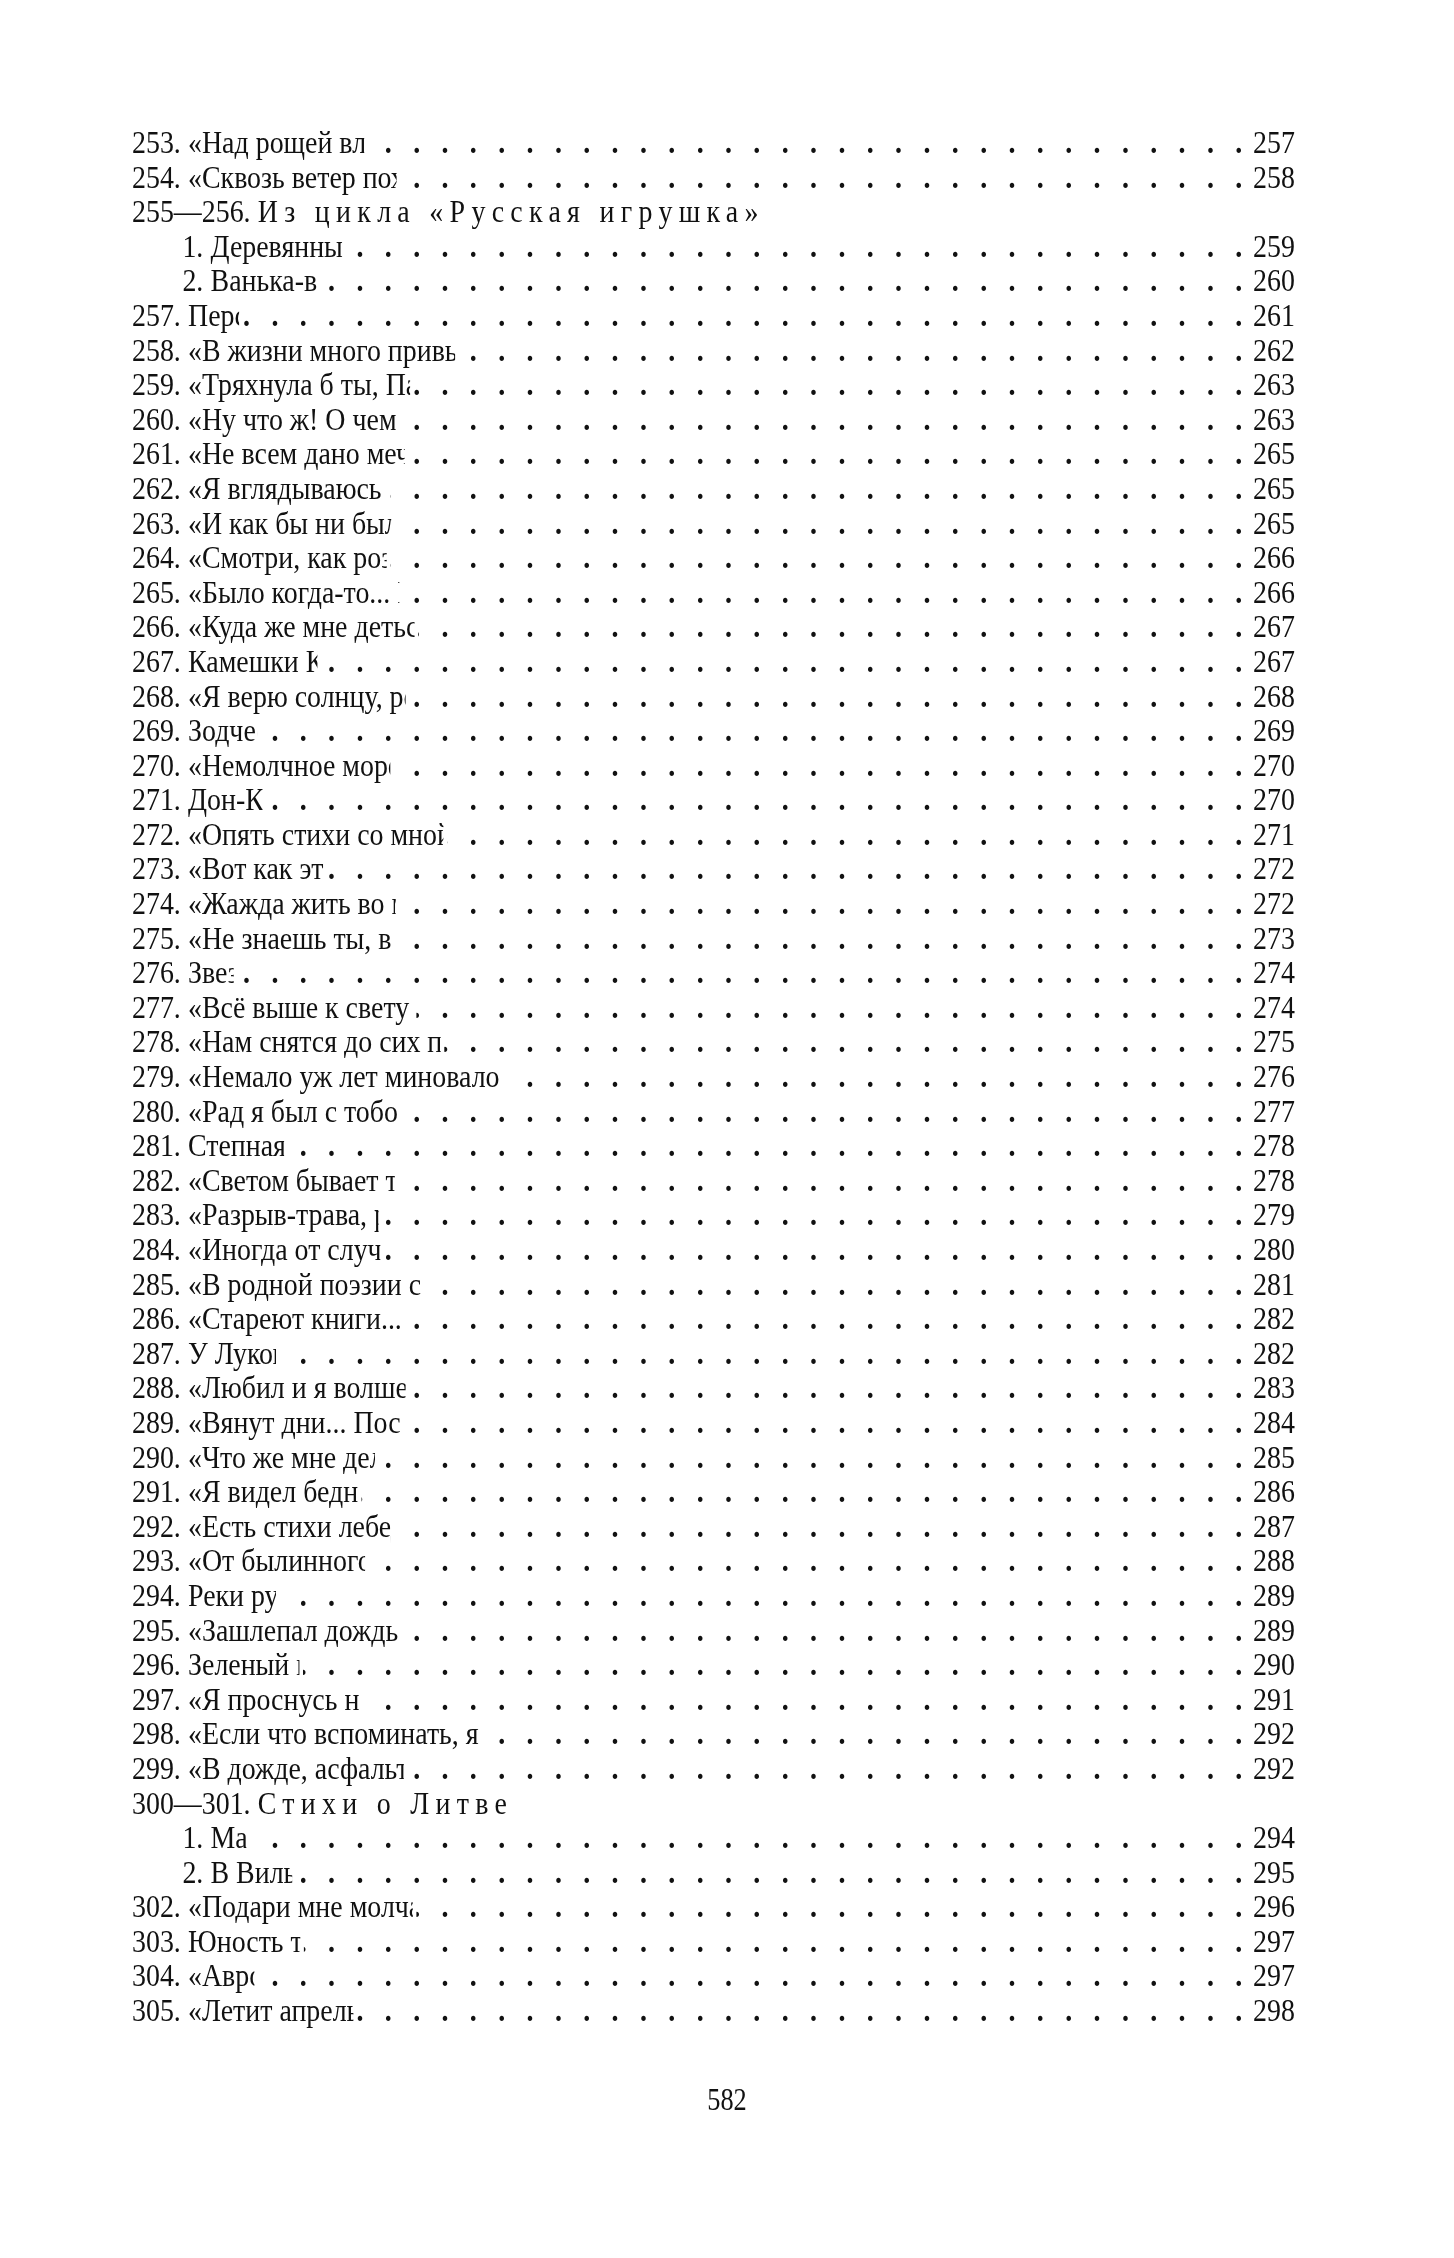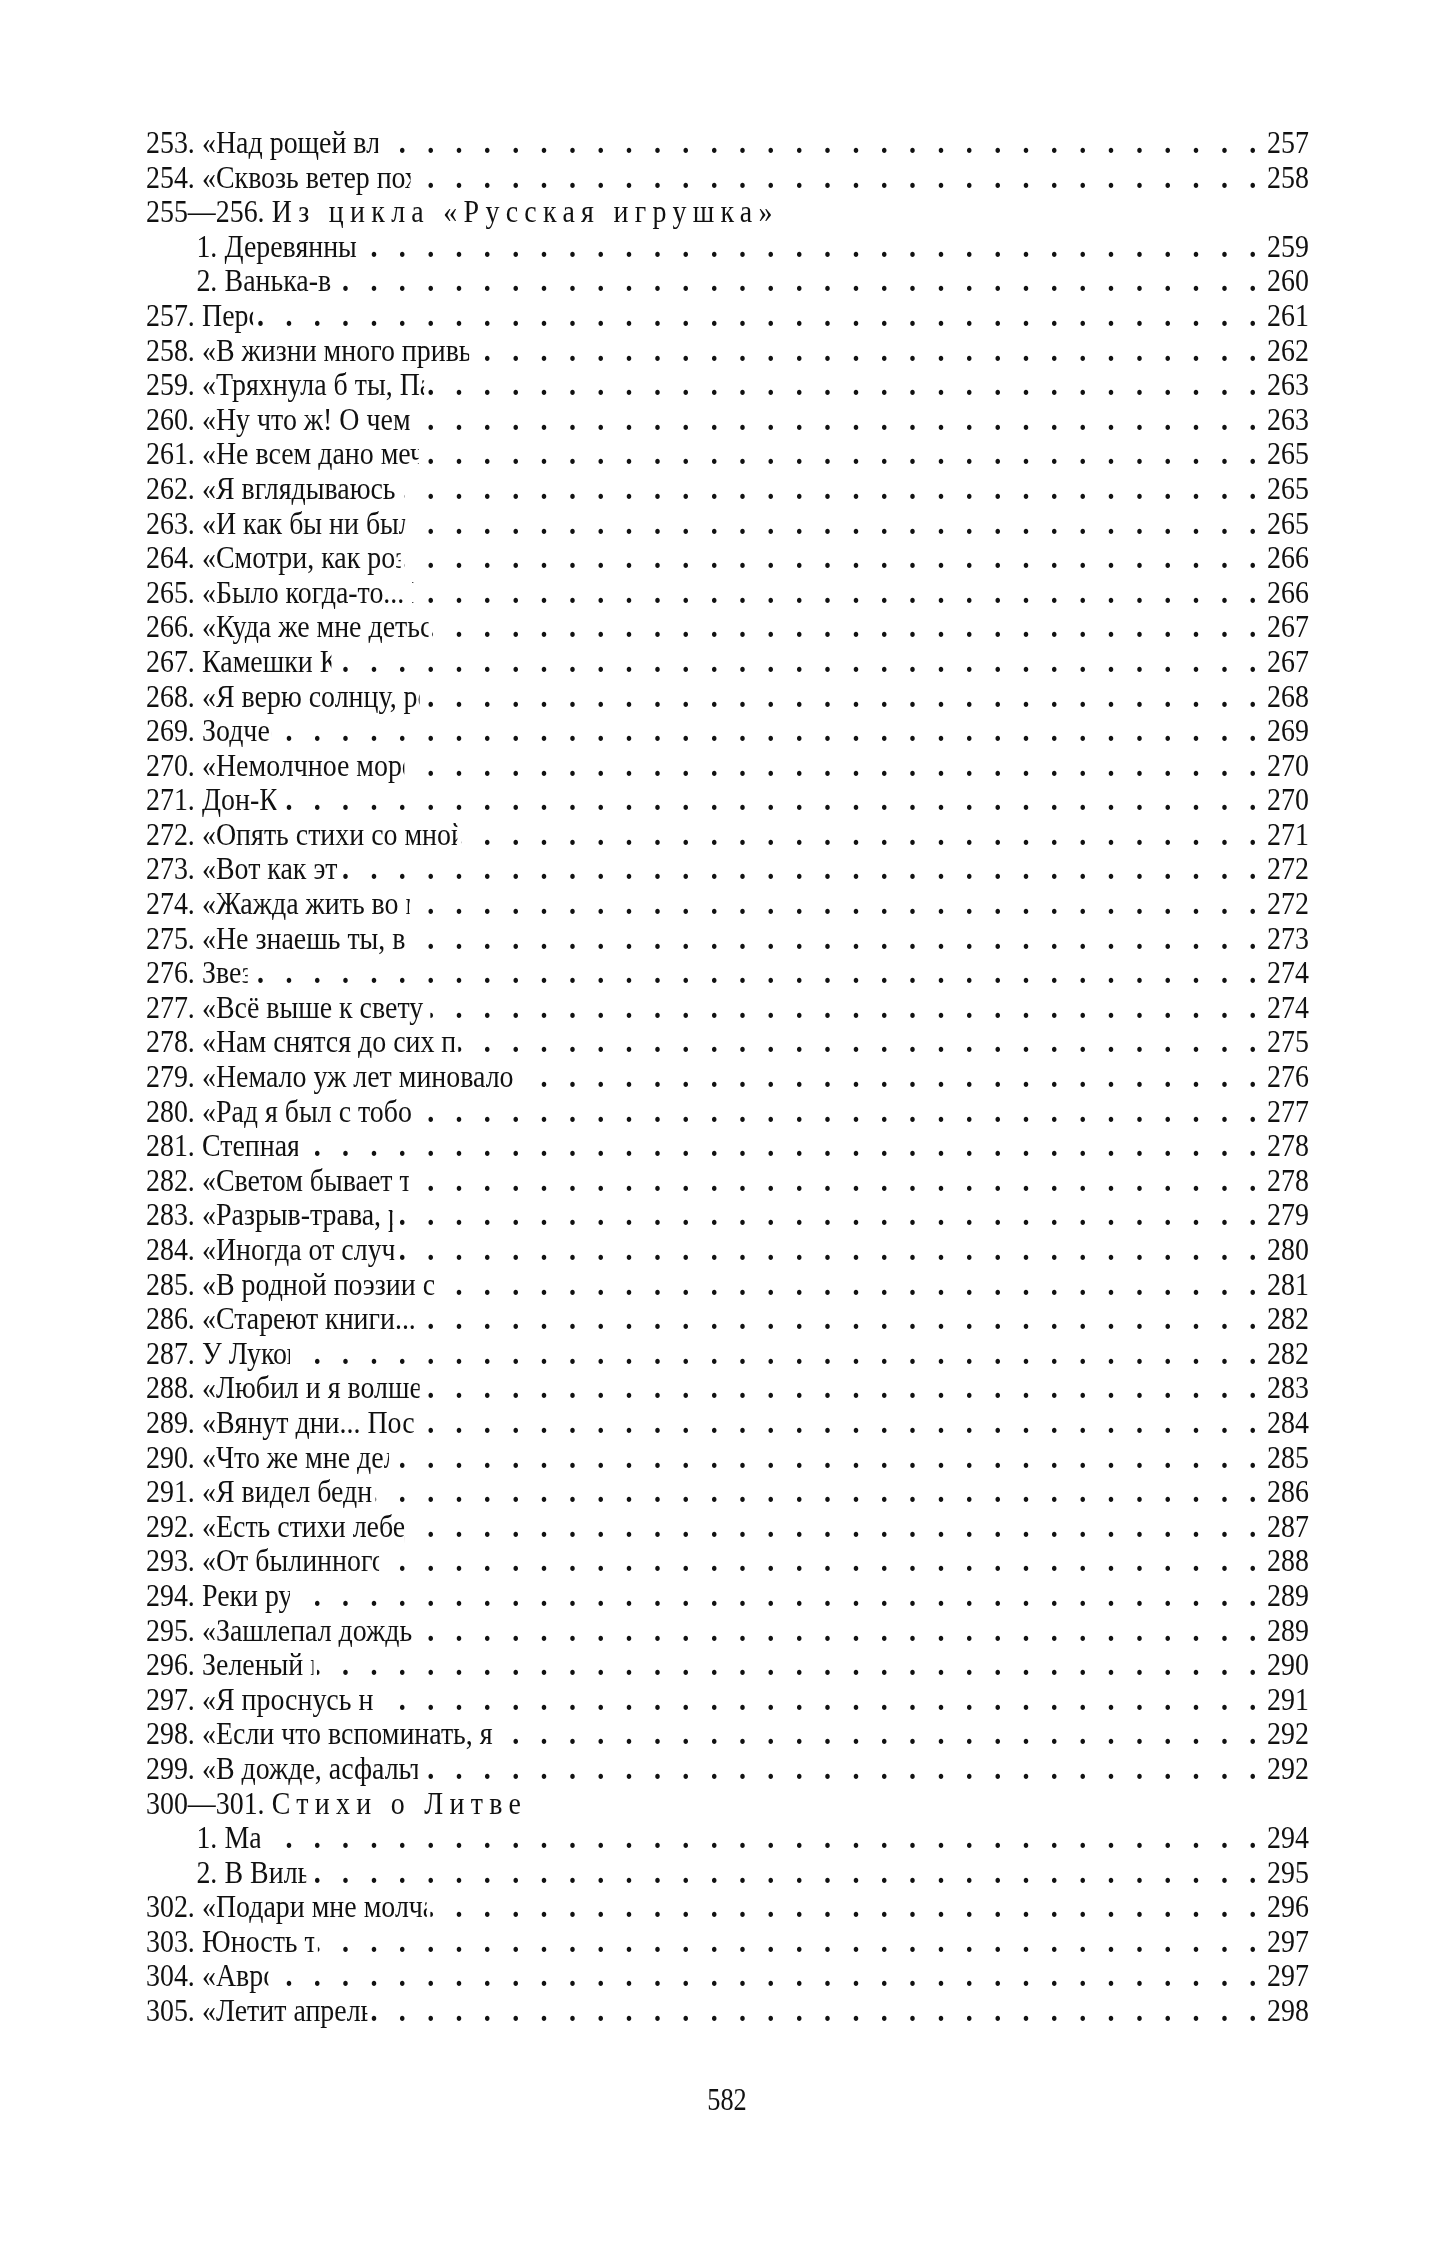--- a/index.html
+++ b/index.html
@@ -10,21 +10,21 @@
   body {
     width: 1454px;
     height: 2258px;
     position: relative;
     overflow: hidden;
     font-family: "Liberation Serif", "DejaVu Serif", serif;
     color: #111111;
   }
   .page {
     position: absolute;
-    left: 146px;
+    left: 132px;
     top: 126px;
     width: 1162px;
   }
   .toc-line {
     display: flex;
     align-items: baseline;
     height: 34.6px;
     font-size: 31px;
     line-height: 34.6px;
     white-space: nowrap;

